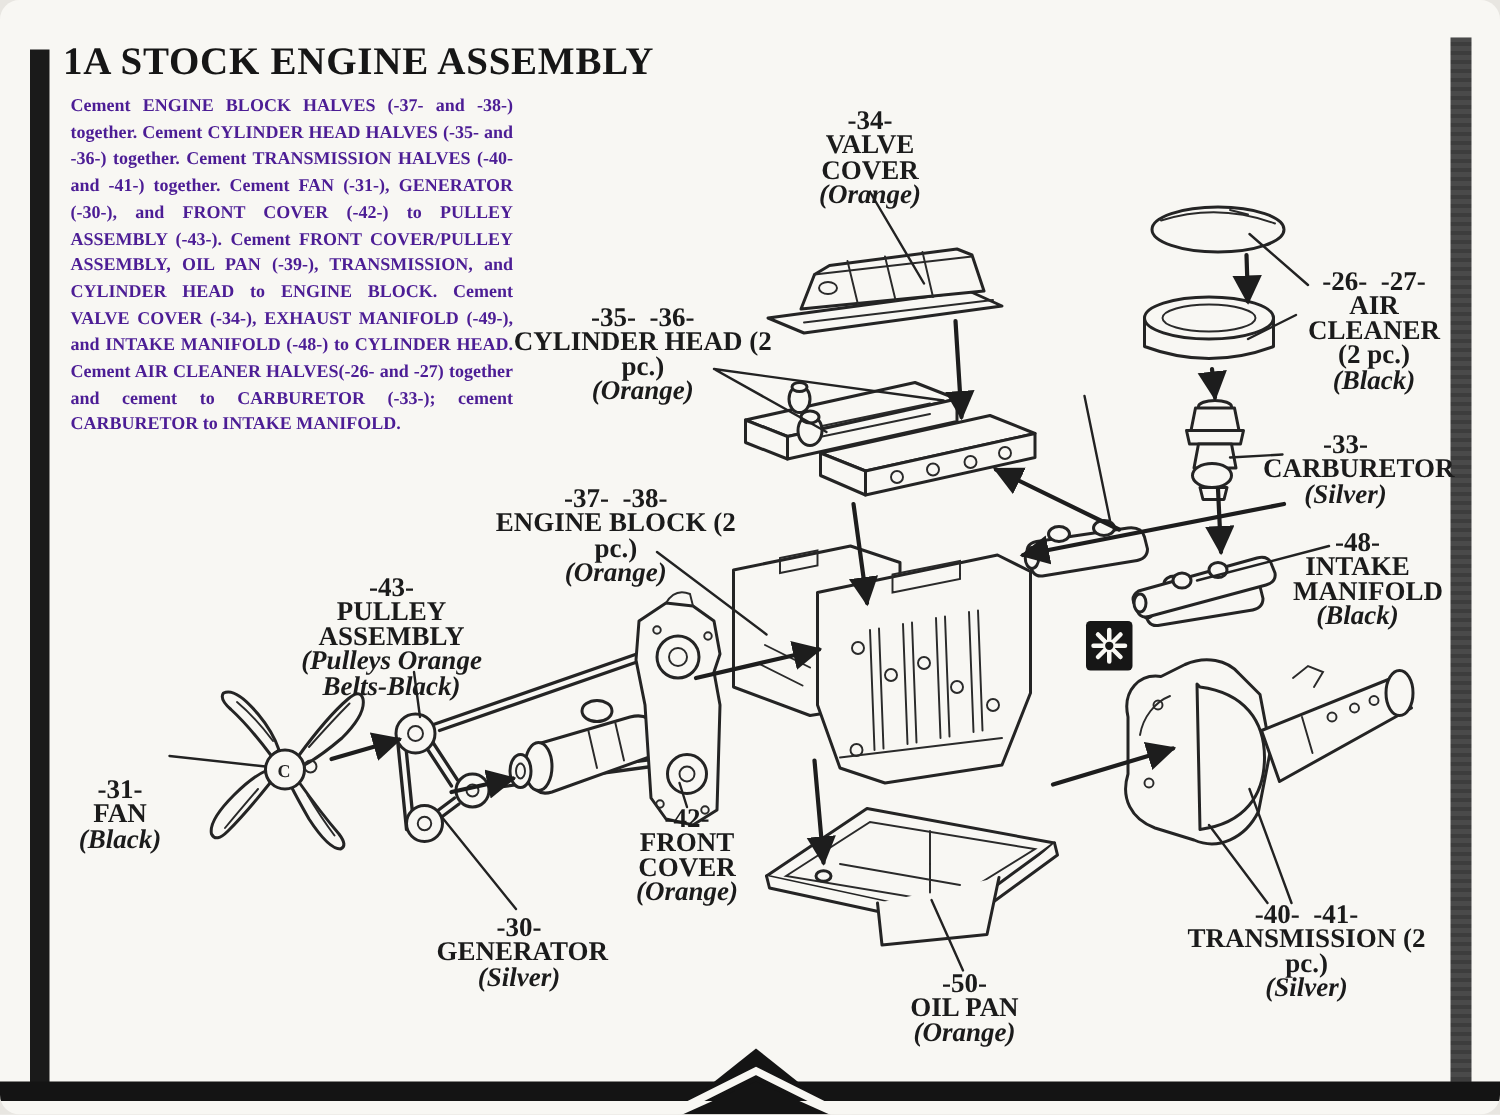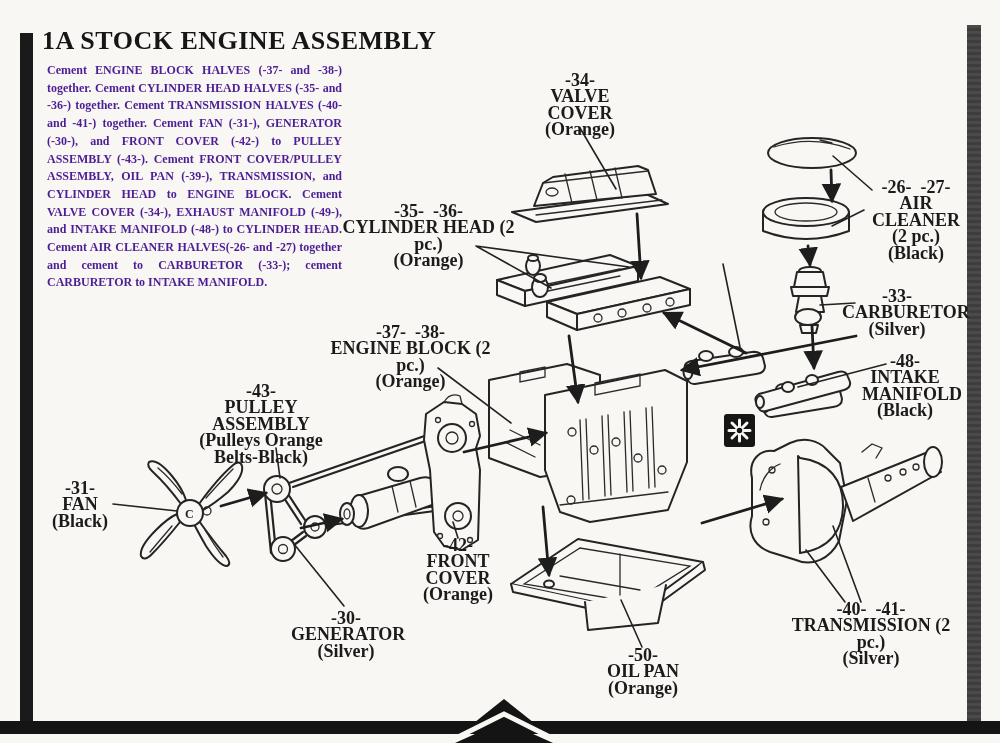--- a/index.html
+++ b/index.html
@@ -1,33 +1,33 @@
 <!DOCTYPE html>
 <html><head>
 <meta charset="utf-8">
 <style>
   html,body{margin:0;padding:0;background:#e8e6e1;}
   .page{
     position:relative;width:1000px;height:743px;overflow:hidden;
-    background:#f8f7f3;font-family:"Liberation Serif","DejaVu Serif",serif;color:#1c1c1c;
+    background:#f8f7f3;font-family:"Liberation Serif","DejaVu Serif",serif;color:#1c1c1c;border-radius:13px;
   }
   .bar-left{position:absolute;left:20px;top:33px;width:13px;height:690px;background:#1a1a1a;}
   .bar-right{position:absolute;left:967px;top:25px;width:14px;height:697px;
     background:repeating-linear-gradient(180deg,#4a4a4a 0 3px,#3d3d3d 3px 6px);}
   .title{
     position:absolute;left:42px;top:26px;font-size:26px;font-weight:bold;
     letter-spacing:.5px;white-space:nowrap;color:#161616;
   }
   .instructions{
     position:absolute;left:47px;top:62px;width:295px;
     font-size:12px;font-weight:bold;line-height:17.7px;text-align:justify;color:#4c1d95;
   }
   .plabel{position:absolute;text-align:center;font-weight:bold;font-size:18px;line-height:16.4px;color:#1b1b1b;}
   .pnum{white-space:pre;}
-  .pfinish{}
+  .pfinish{font-style:italic;}
   .pqty{}
   svg.diagram{position:absolute;left:0;top:0;}
   svg .inkw{stroke:#242424;fill:#f8f7f3;stroke-width:2;stroke-linejoin:round;stroke-linecap:round;}
   svg .thin{stroke:#2a2a2a;fill:none;stroke-width:1.3;stroke-linecap:round;}
   svg .leader{stroke:#222;fill:none;stroke-width:1.6;stroke-linecap:round;}
   svg .arrow{stroke:#1d1d1d;fill:none;stroke-width:2.8;stroke-linecap:round;}
   svg .belt{stroke:#242424;fill:none;stroke-width:2.2;stroke-linecap:round;}
   svg .dark{fill:#141414;stroke:none;}
 </style>
 </head>
@@ -277,21 +277,21 @@
     <div class="pname">INTAKE MANIFOLD</div>
     <div class="pfinish">(Black)</div>
   </div>
 
   <div class="plabel" style="left:196px;top:383px;width:130px">
     <div class="pnum">-43-</div>
     <div class="pname">PULLEY ASSEMBLY</div>
     <div class="pfinish">(Pulleys Orange Belts-Black)</div>
   </div>
 
-  <div class="plabel" style="left:40px;top:480px;width:80px">
+  <div class="plabel" style="left:40px;top:518px;width:80px">
     <div class="pnum">-31-</div>
     <div class="pname">FAN</div>
     <div class="pfinish">(Black)</div>
   </div>
 
   <div class="plabel" style="left:398px;top:537px;width:120px">
     <div class="pnum">-42-</div>
     <div class="pname">FRONT COVER</div>
     <div class="pfinish">(Orange)</div>
   </div>

